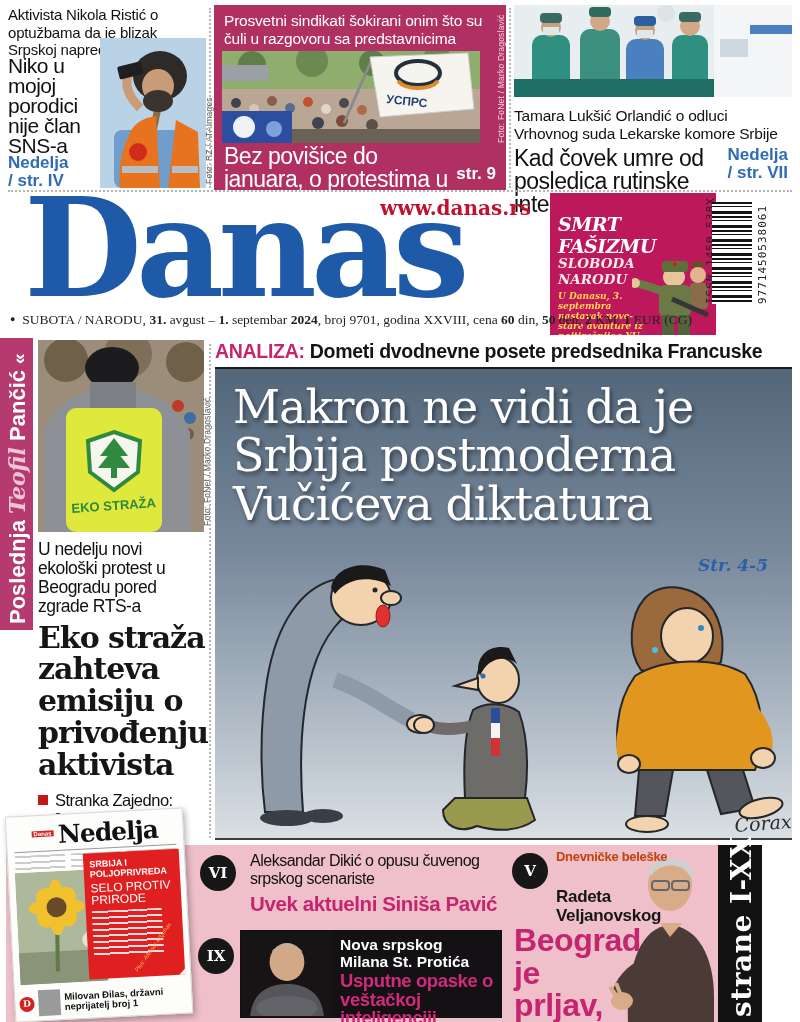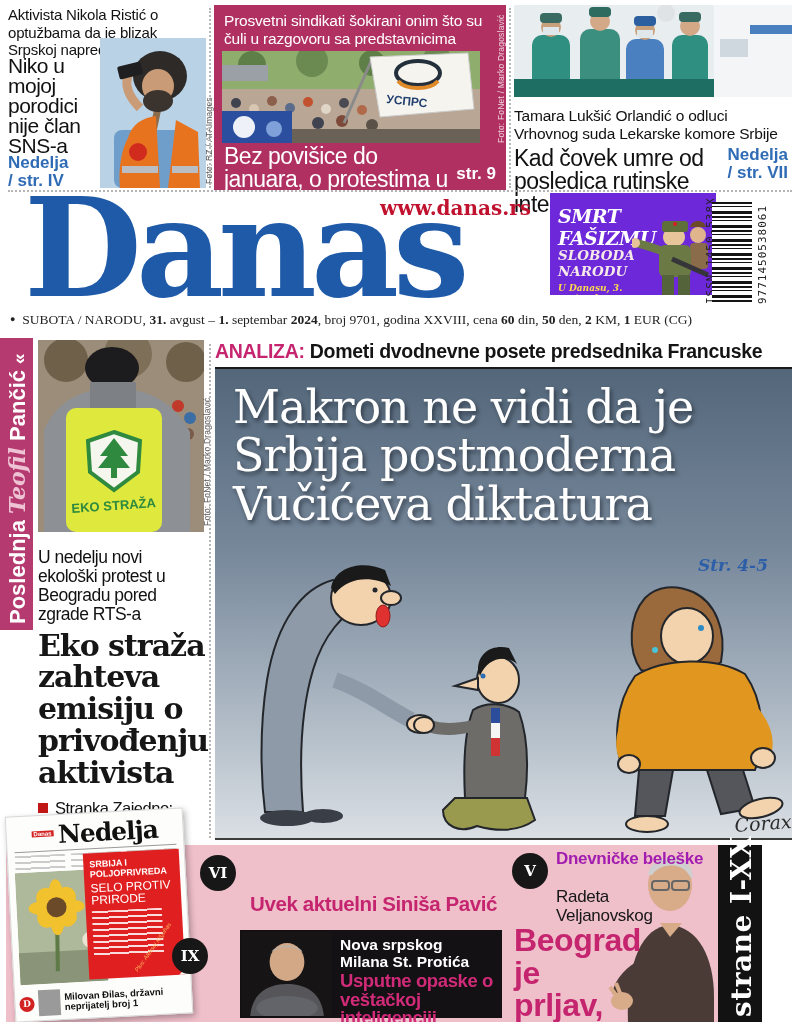--- a/index.html
+++ b/index.html
@@ -127,21 +127,21 @@
       <span style="display:block">Nedelja</span>
       <span style="display:block">/ str. VII</span>
     </div>
   </section>
 
   <div class="dot-h abs" style="left:8px;top:190px;width:784px"></div>
 
   <div class="abs serif" style="left:24px;top:186px;font-size:136px;line-height:.92;font-weight:700;color:#1e5aa8;letter-spacing:-6px">Danas</div>
   <div class="abs serif" style="left:380px;top:196px;width:112px;text-align:right;font-weight:700;font-size:20px;color:#c0122e">www.danas.rs</div>
 
-  <div class="abs" style="left:550px;top:193px;width:166px;height:102px;background:#6d28d9;padding:12px 8px;overflow:hidden">
+  <div class="abs" style="left:550px;top:193px;width:166px;height:142px;background:#be185d;padding:20px 8px;overflow:hidden">
     <div class="serif" style="color:#fff;font-style:italic;font-weight:700;font-size:19px;letter-spacing:-.5px">SMRT FAŠIZMU</div>
     <div class="serif" style="color:#f6e9e9;font-style:italic;font-weight:700;font-size:13.5px;margin-top:-2px">SLOBODA NARODU</div>
     <div class="serif" style="color:#ffd84d;font-style:italic;font-weight:700;font-size:9px;line-height:1.12;width:92px;margin-top:4px">U Danasu, 3. septembra nastavak nove-stare avanture iz najtiražnijeg YU stripa</div>
 
     <svg class="abs" style="right:0;bottom:0" width="84" height="82" viewBox="0 0 84 82">
       <ellipse cx="66" cy="22" rx="8" ry="8" fill="#e0b58e"></ellipse>
       <path d="M58,14 C60,6 72,6 74,14 Z" fill="#6b4a2a"></path>
       <rect x="58" y="30" width="18" height="26" rx="4" fill="#8a6b4a"></rect>
       <ellipse cx="42" cy="24" rx="11" ry="10" fill="#e8c49a"></ellipse>
       <rect x="30" y="8" width="26" height="11" rx="3" fill="#5f6f3a"></rect>
@@ -189,21 +189,21 @@
       <ellipse cx="74" cy="28" rx="27" ry="21" fill="#1c1c1e"></ellipse>
       <rect x="52" y="42" width="46" height="32" fill="#7d8085"></rect>
       <rect x="28" y="68" width="96" height="124" rx="10" fill="#dfe83d"></rect>
       <polygon points="76,92 102,101 100,132 76,150 52,132 50,101" fill="#f5f7ee" stroke="#2f8a3f" stroke-width="4"></polygon>
       <rect x="73" y="104" width="6" height="34" fill="#2f8a3f"></rect>
       <polygon points="76,98 90,116 62,116" fill="#2f8a3f"></polygon>
       <polygon points="76,108 92,128 60,128" fill="#2f8a3f"></polygon>
       <text x="76" y="170" text-anchor="middle" font-size="13" font-weight="bold" fill="#2f8a3f" transform="rotate(-4 76 170)">EKO STRAŽA</text>
     </svg>
     <div class="vtext credit" style="left:164px;top:186px">Foto: FoNet / Marko Dragoslavić</div>
-    <div class="sansHead" style="margin-top:12px;font-size:17.5px;line-height:1.08;width:166px">U nedelju novi ekološki protest u Beogradu pored zgrade RTS-a</div>
+    <div class="sansHead" style="margin-top:4px;font-size:17.5px;line-height:1.08;width:166px">U nedelju novi ekološki protest u Beogradu pored zgrade RTS-a</div>
     <div class="serif" style="margin-top:6px;font-weight:700;font-size:30px;line-height:1.06;letter-spacing:-1px;color:#161616;width:168px">Eko straža zahteva emisiju o privođenju aktivista</div>
     <div style="margin-top:10px;display:flex;gap:7px">
       <span style="width:10px;height:10px;background:#c21717;margin-top:4px;flex:0 0 auto"></span>
       <div>
         <div class="sansHead" style="font-size:16.5px">Stranka Zajedno:</div>
         <div class="serif" style="font-size:15.5px;line-height:1.18;color:#222;width:148px">Iza fantomskog pokreta „Kopaćemo“ verovatno stoji SNS</div>
         <div class="serif" style="text-align:right;color:#2f6cb5;font-weight:700;font-style:italic;font-size:16px;margin-top:2px">str. 3 i 6</div>
       </div>
     </div>
   </section>
@@ -314,23 +314,24 @@
       <div class="abs" style="right:2px;bottom:26px;color:#ffb25e;font-style:italic;font-size:6px;transform:rotate(-52deg)">Plus: Aleksej Kišjuhas</div>
     </div>
     <div class="abs" style="left:4px;bottom:4px;right:4px;display:flex;align-items:center;gap:4px">
       <div class="serif" style="width:15px;height:15px;border-radius:50%;background:#d32222;color:#fff;font-weight:700;font-size:9px;display:flex;align-items:center;justify-content:center;flex:0 0 auto">D</div>
       <div style="width:22px;height:26px;background:#9a9a9a;flex:0 0 auto"></div>
       <div style="font-weight:800;font-size:9.5px;line-height:1.1;color:#111">Milovan Đilas, državni neprijatelj broj 1</div>
     </div>
   </div>
 
   <div class="circleNum abs" style="left:200px;top:855px">VI</div>
+  <div class="sansHead abs" style="left:250px;top:852px;width:258px;font-size:16px;line-height:1.15">Aleksandar Dikić o opusu čuvenog srpskog scenariste</div>
   <div class="magHead abs" style="left:250px;top:892px;width:260px;font-size:20.5px">Uvek aktuelni Siniša Pavić</div>
 
-  <div class="circleNum abs" style="left:172px;top:938px">IX</div>
+  <div class="circleNum abs" style="left:198px;top:938px">IX</div>
   <div class="abs" style="left:240px;top:930px;width:262px;height:88px;background:#141114">
     <svg class="abs" style="left:2px;top:2px" width="90" height="84" viewBox="0 0 88 84" preserveAspectRatio="none">
       <rect width="88" height="84" fill="#171416"></rect>
       <ellipse cx="44" cy="30" rx="17" ry="19" fill="#d3a887"></ellipse>
       <path d="M27,24 C30,12 58,12 61,24 L58,18 C50,12 38,12 30,18 Z" fill="#b9b3ad"></path>
       <path d="M8,84 C10,62 24,52 44,52 C64,52 78,62 80,84 Z" fill="#56565a"></path>
       <ellipse cx="44" cy="76" rx="30" ry="12" fill="#63646a"></ellipse>
     </svg>
     <div class="abs" style="left:100px;top:6px;color:#fff;font-weight:900;font-size:15.5px;line-height:1.1">
       <span style="display:block">Nova srpskog</span>
@@ -344,17 +345,17 @@
     <ellipse cx="62" cy="40" rx="22" ry="26" fill="#d8ab89"></ellipse>
     <path d="M40,30 C42,16 58,10 72,14 C82,17 86,26 84,34 L78,26 C70,18 52,18 44,30 Z" fill="#cfcfcf"></path>
     <rect x="44" y="36" width="17" height="9" rx="3" fill="none" stroke="#666" stroke-width="2"></rect>
     <rect x="64" y="36" width="17" height="9" rx="3" fill="none" stroke="#666" stroke-width="2"></rect>
     <path d="M20,177 C18,122 32,82 62,80 C90,82 106,112 106,152 L106,177 Z" fill="#4a3b37"></path>
     <path d="M52,78 L62,92 L74,78 Z" fill="#d8ab89"></path>
     <path d="M36,122 C24,128 14,138 12,150" stroke="#4a3b37" stroke-width="16" fill="none"></path>
     <ellipse cx="14" cy="156" rx="11" ry="9" fill="#d8ab89"></ellipse>
     <path d="M8,150 L2,142 M12,148 L8,138" stroke="#d8ab89" stroke-width="4"></path>
   </svg>
-  <div class="abs" style="left:556px;top:850px;font-weight:900;font-size:17px;line-height:1.1;color:#a21caf;letter-spacing:-.3px">Dnevničke beleške</div>
-  <div class="abs" style="left:556px;top:888px;width:120px;font-weight:400;font-size:17px;line-height:1.1;color:#161616;letter-spacing:-.3px">Radeta Veljanovskog</div>
+  <div class="abs" style="left:556px;top:850px;font-weight:900;font-size:13px;line-height:1.1;color:#c2410c;letter-spacing:-.3px">Dnevničke beleške</div>
+  <div class="abs" style="left:556px;top:888px;width:120px;font-weight:700;font-size:17px;line-height:1.1;color:#161616;letter-spacing:-.3px">Radeta Veljanovskog</div>
   <div class="magHead abs" style="left:514px;top:924px;width:122px;font-size:32px;line-height:1.02;color:#c5256f">Beograd je prljav, ali je na vodi</div>
 
 </div>
 
 </body></html>

